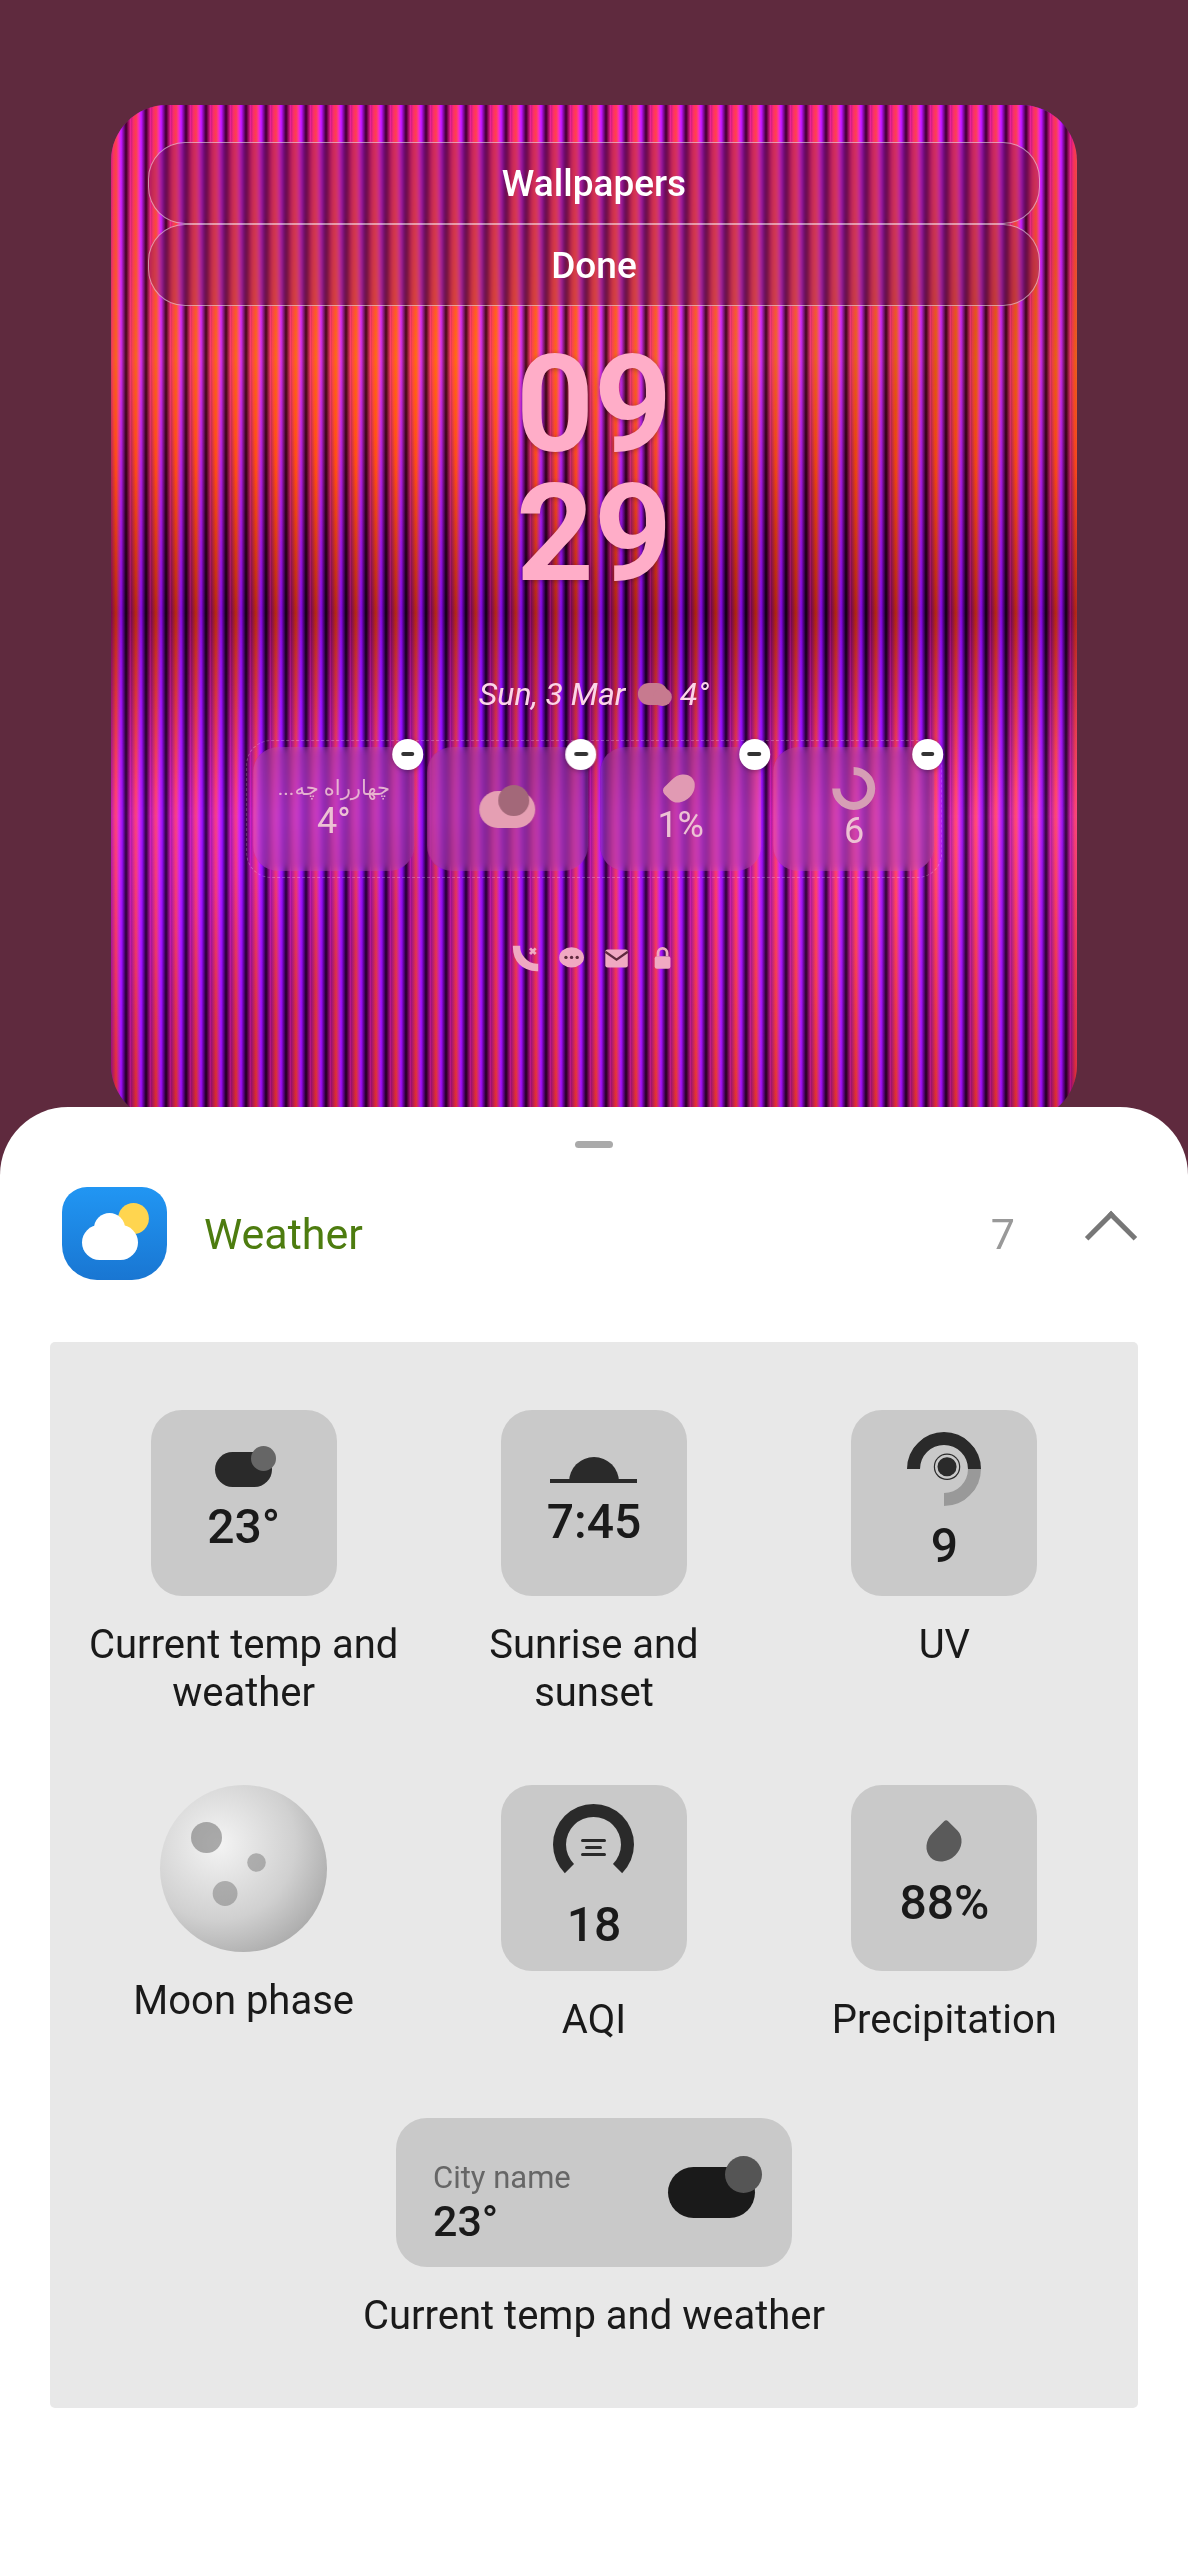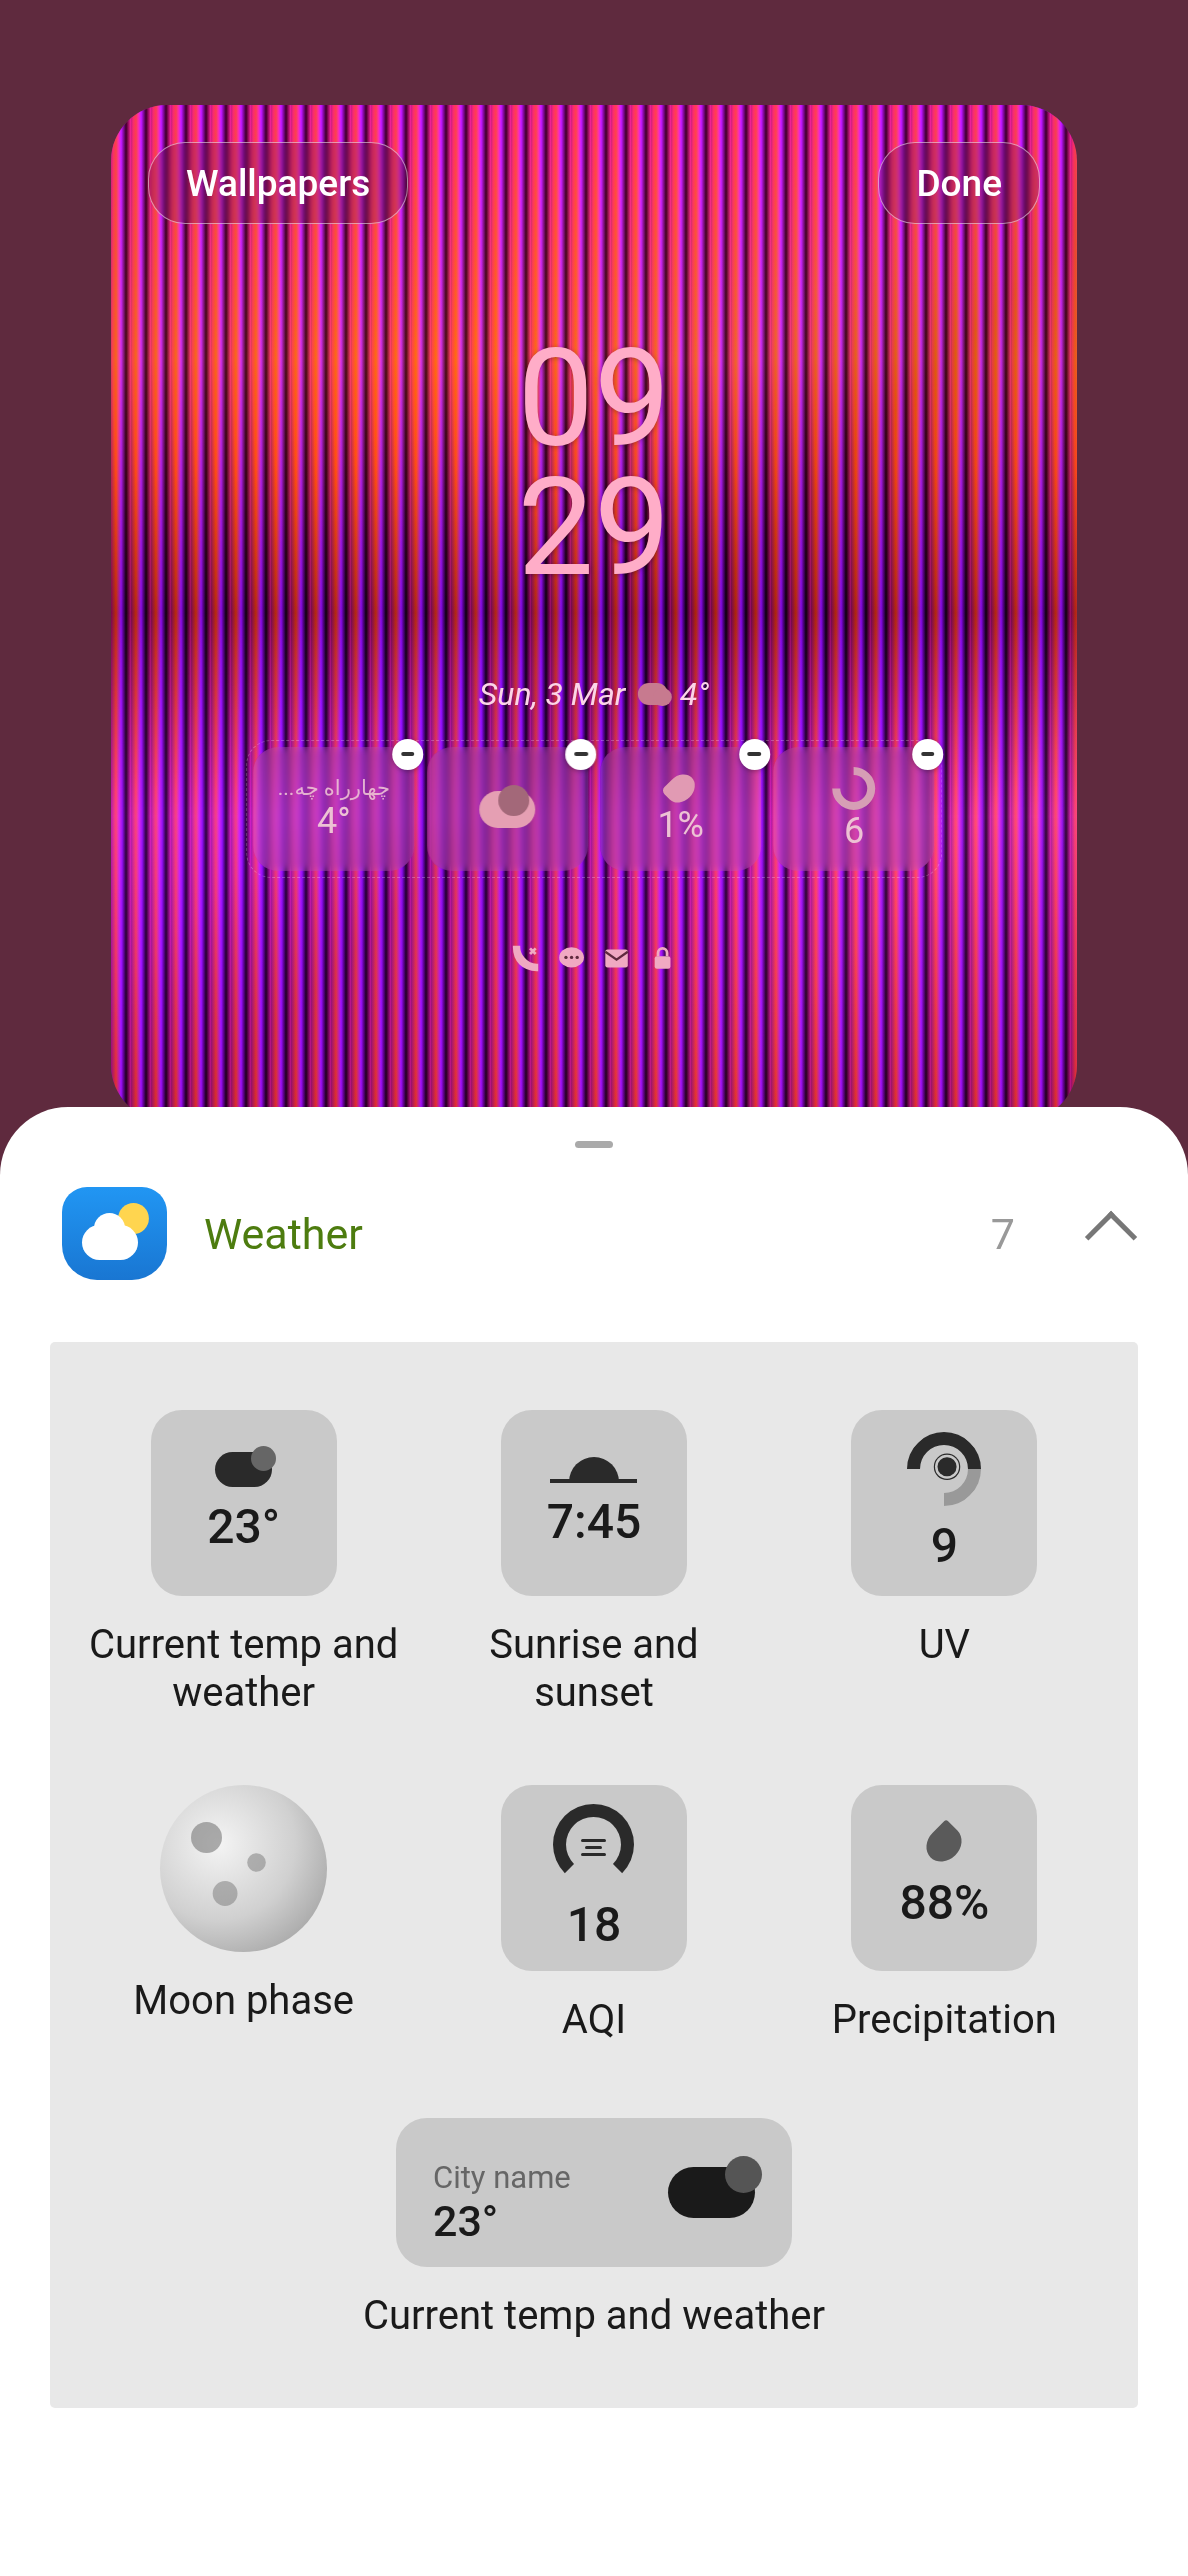--- a/index.html
+++ b/index.html
@@ -24,42 +24,42 @@
     
     .wallpaper-bg {
       position: absolute;
       inset: 0;
       background-image:
         repeating-linear-gradient(90deg, rgba(139,45,110,0.6) 0px, rgba(255,107,53,0.5) 5px, rgba(147,51,234,0.7) 10px, rgba(26,10,26,0.8) 15px, rgba(196,61,142,0.6) 20px),
         linear-gradient(180deg, rgba(196,61,142,0.9) 0%, rgba(255,140,66,0.7) 25%, rgba(26,10,26,0.9) 50%, rgba(147,51,234,0.6) 70%, rgba(91,30,74,0.9) 100%);
       filter: contrast(1.2) saturate(1.4);
     }
     
-    .top-btns { position: absolute; top: 37px; left: 37px; right: 37px; display: flex; justify-content: space-between; z-index: 10; }
+    .top-btns { position: absolute; top: 37px; left: 37px; right: 37px; display: flex; justify-content: center; z-index: 10; flex-direction: column; }
     .pill-btn {
       padding: 18.6px 37px;
       border: 1.2px solid rgba(255,255,255,0.5);
       border-radius: 37px;
       background: rgba(0,0,0,0.15);
       color: #fff;
       font-size: 37px;
       font-weight: 500;
       cursor: pointer;
       backdrop-filter: blur(2.5px);
     }
     
     .clock {
       position: absolute;
-      top: 229px;
+      top: 235px;
       left: 50%;
       transform: translateX(-50%);
       text-align: left;
       color: #ffadc8;
       font-size: 136px;
-      font-weight: 400;
+      font-weight: 700;
       line-height: 0.95;
       z-index: 5;
       text-shadow: 0 1.2px 5px rgba(0,0,0,0.3);
     }
     
     .date-row {
       position: absolute;
       top: 570px;
       left: 50%;
       transform: translateX(-50%);

